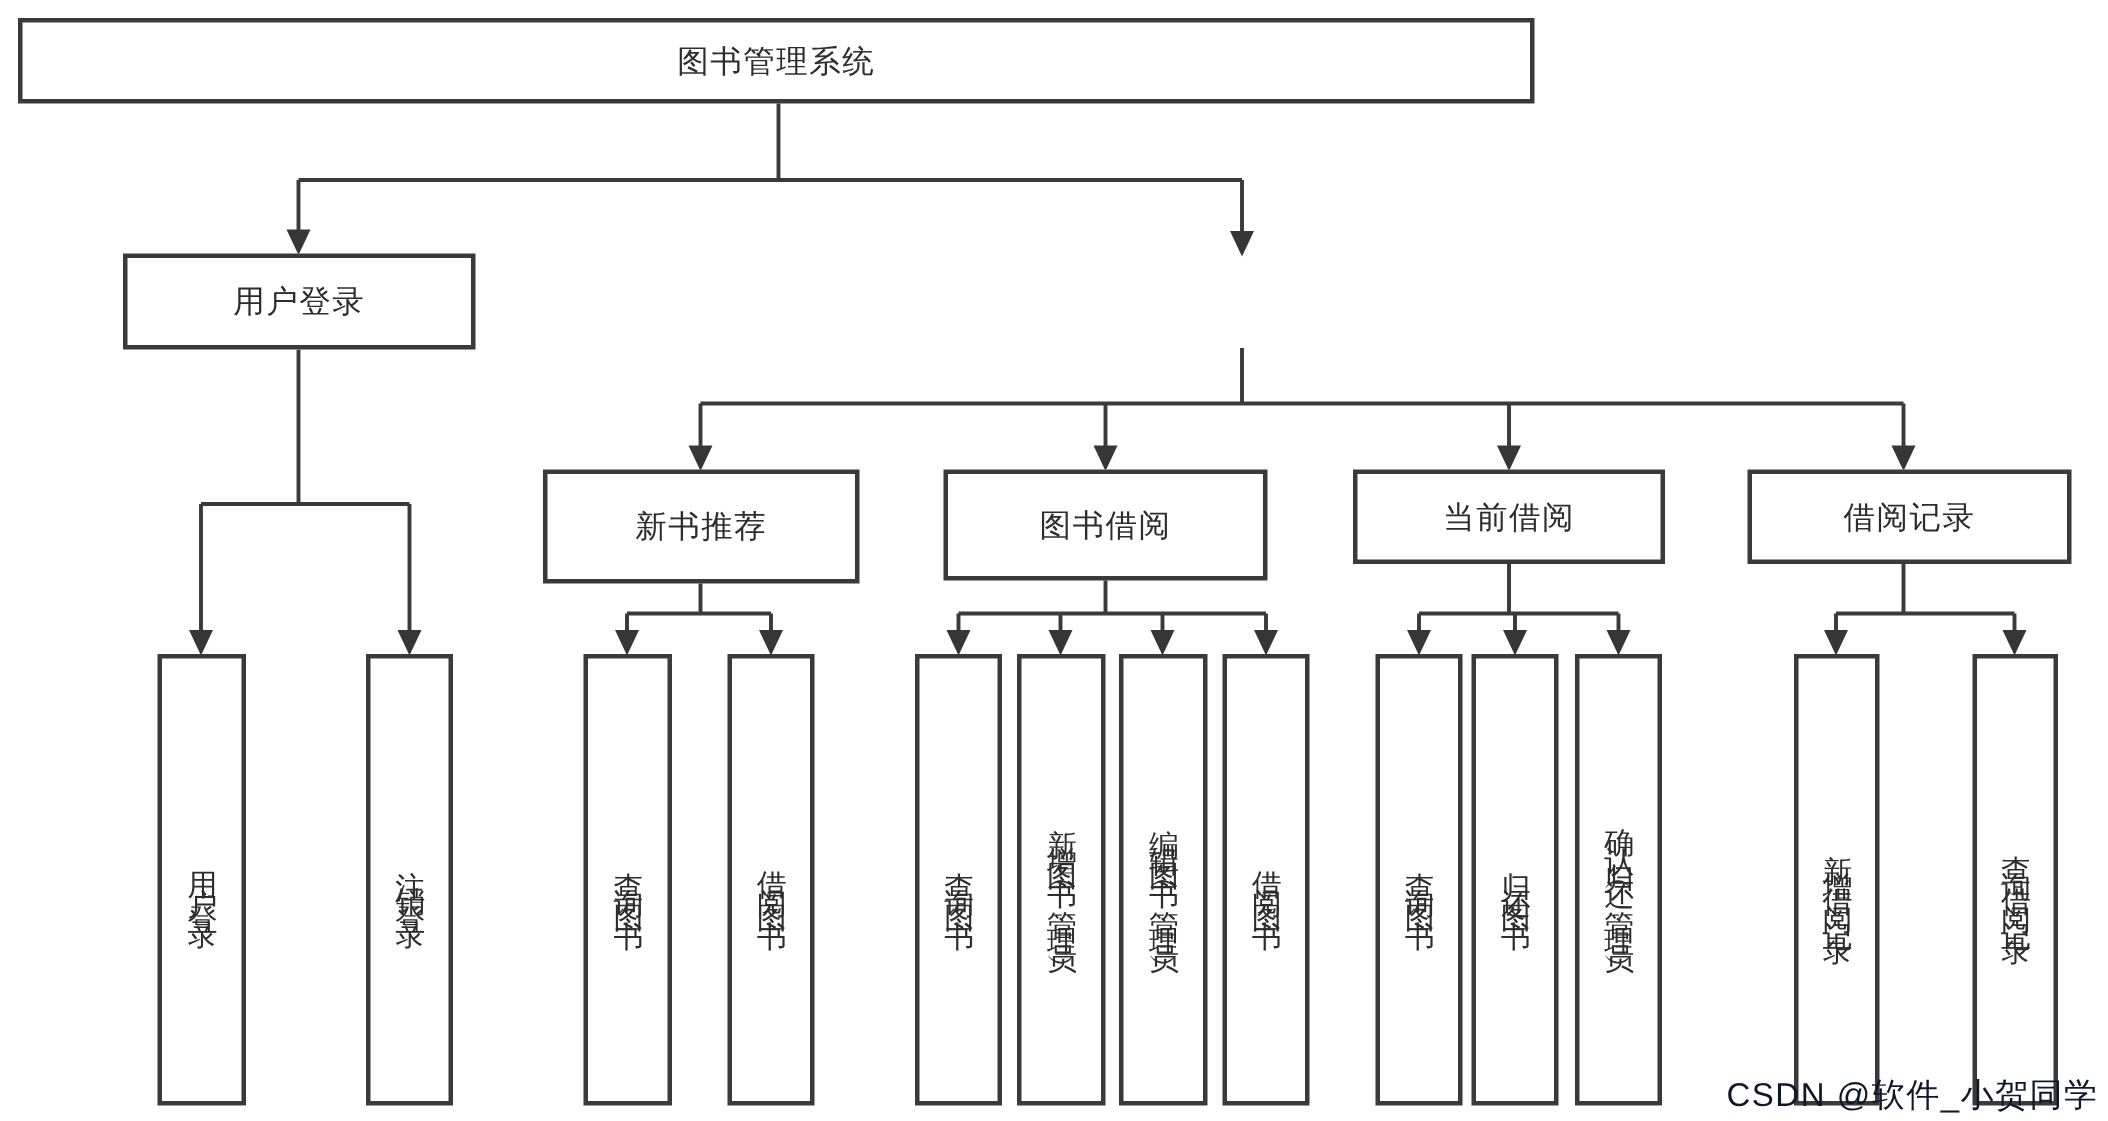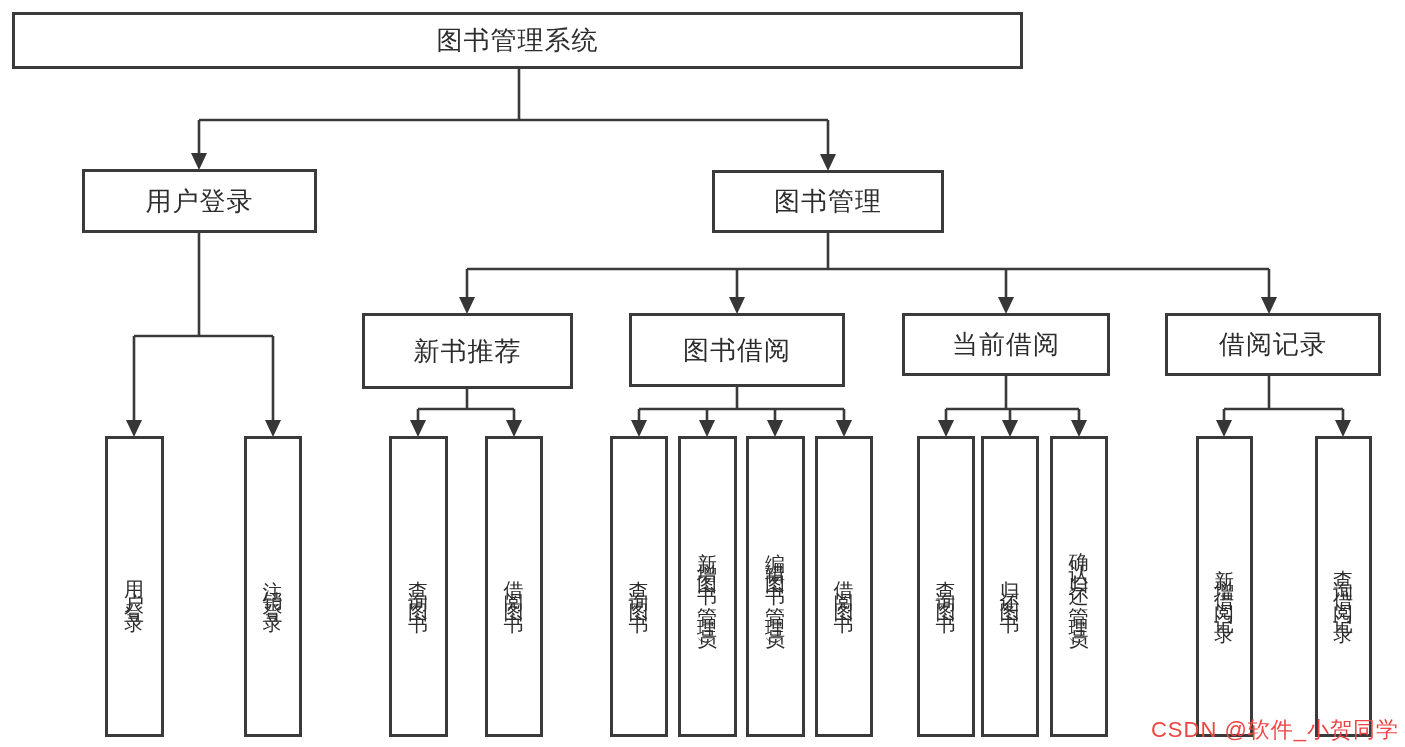--- a/index.html
+++ b/index.html
@@ -7,27 +7,27 @@
     position:relative;width:1405px;height:747px;background:#ffffff;overflow:hidden;
     font-family:"Liberation Sans","DejaVu Sans",sans-serif;color:#2d2d2d;
   }
   .wires{position:absolute;left:0;top:0;width:1405px;height:747px;}
   .wires .stroke{fill:none;stroke:#3a3a3a;stroke-width:2.6;}
   .wires .fill{fill:#363636;stroke:none;}
   .box{
     position:absolute;background:#ffffff;border:3px solid #3a3a3a;box-sizing:border-box;
     display:flex;align-items:center;justify-content:center;
   }
-  .h{font-size:26px;letter-spacing:1px;}
+  .h{font-size:21px;letter-spacing:1px;}
   .v span{
     writing-mode:vertical-rl;text-orientation:mixed;
     font-size:20px;letter-spacing:11px;line-height:1;
   }
   .watermark{
-    position:absolute;right:6px;bottom:2px;font-size:22px;color:#ef4444;
+    position:absolute;right:6px;bottom:2px;font-size:22px;color:#0f172a;
     letter-spacing:1px;white-space:nowrap;
   }
 </style>
 </head>
 <body>
 
 <div class="stage">
 
   <svg class="wires" viewBox="0 0 1405 747" xmlns="http://www.w3.org/2000/svg">
     <path class="stroke" d="
@@ -59,23 +59,20 @@
       M1216 420 L1232 420 L1224 437 Z
       M1335 420 L1351 420 L1343 437 Z"></path>
   </svg>
 
   <div class="box h" style="left:12px;top:12px;width:1011px;height:57px">
     <span>图书管理系统</span>
   </div>
 
   <div class="box h" style="left:82px;top:169px;width:235px;height:64px">
     <span>用户登录</span>
-  </div>
-  <div class="box h" style="left:712px;top:170px;width:232px;height:63px">
-    <span>图书管理</span>
   </div>
 
   <div class="box h" style="left:362px;top:313px;width:211px;height:76px">
     <span>新书推荐</span>
   </div>
   <div class="box h" style="left:629px;top:313px;width:216px;height:74px">
     <span>图书借阅</span>
   </div>
   <div class="box h" style="left:902px;top:313px;width:208px;height:63px">
     <span>当前借阅</span>

